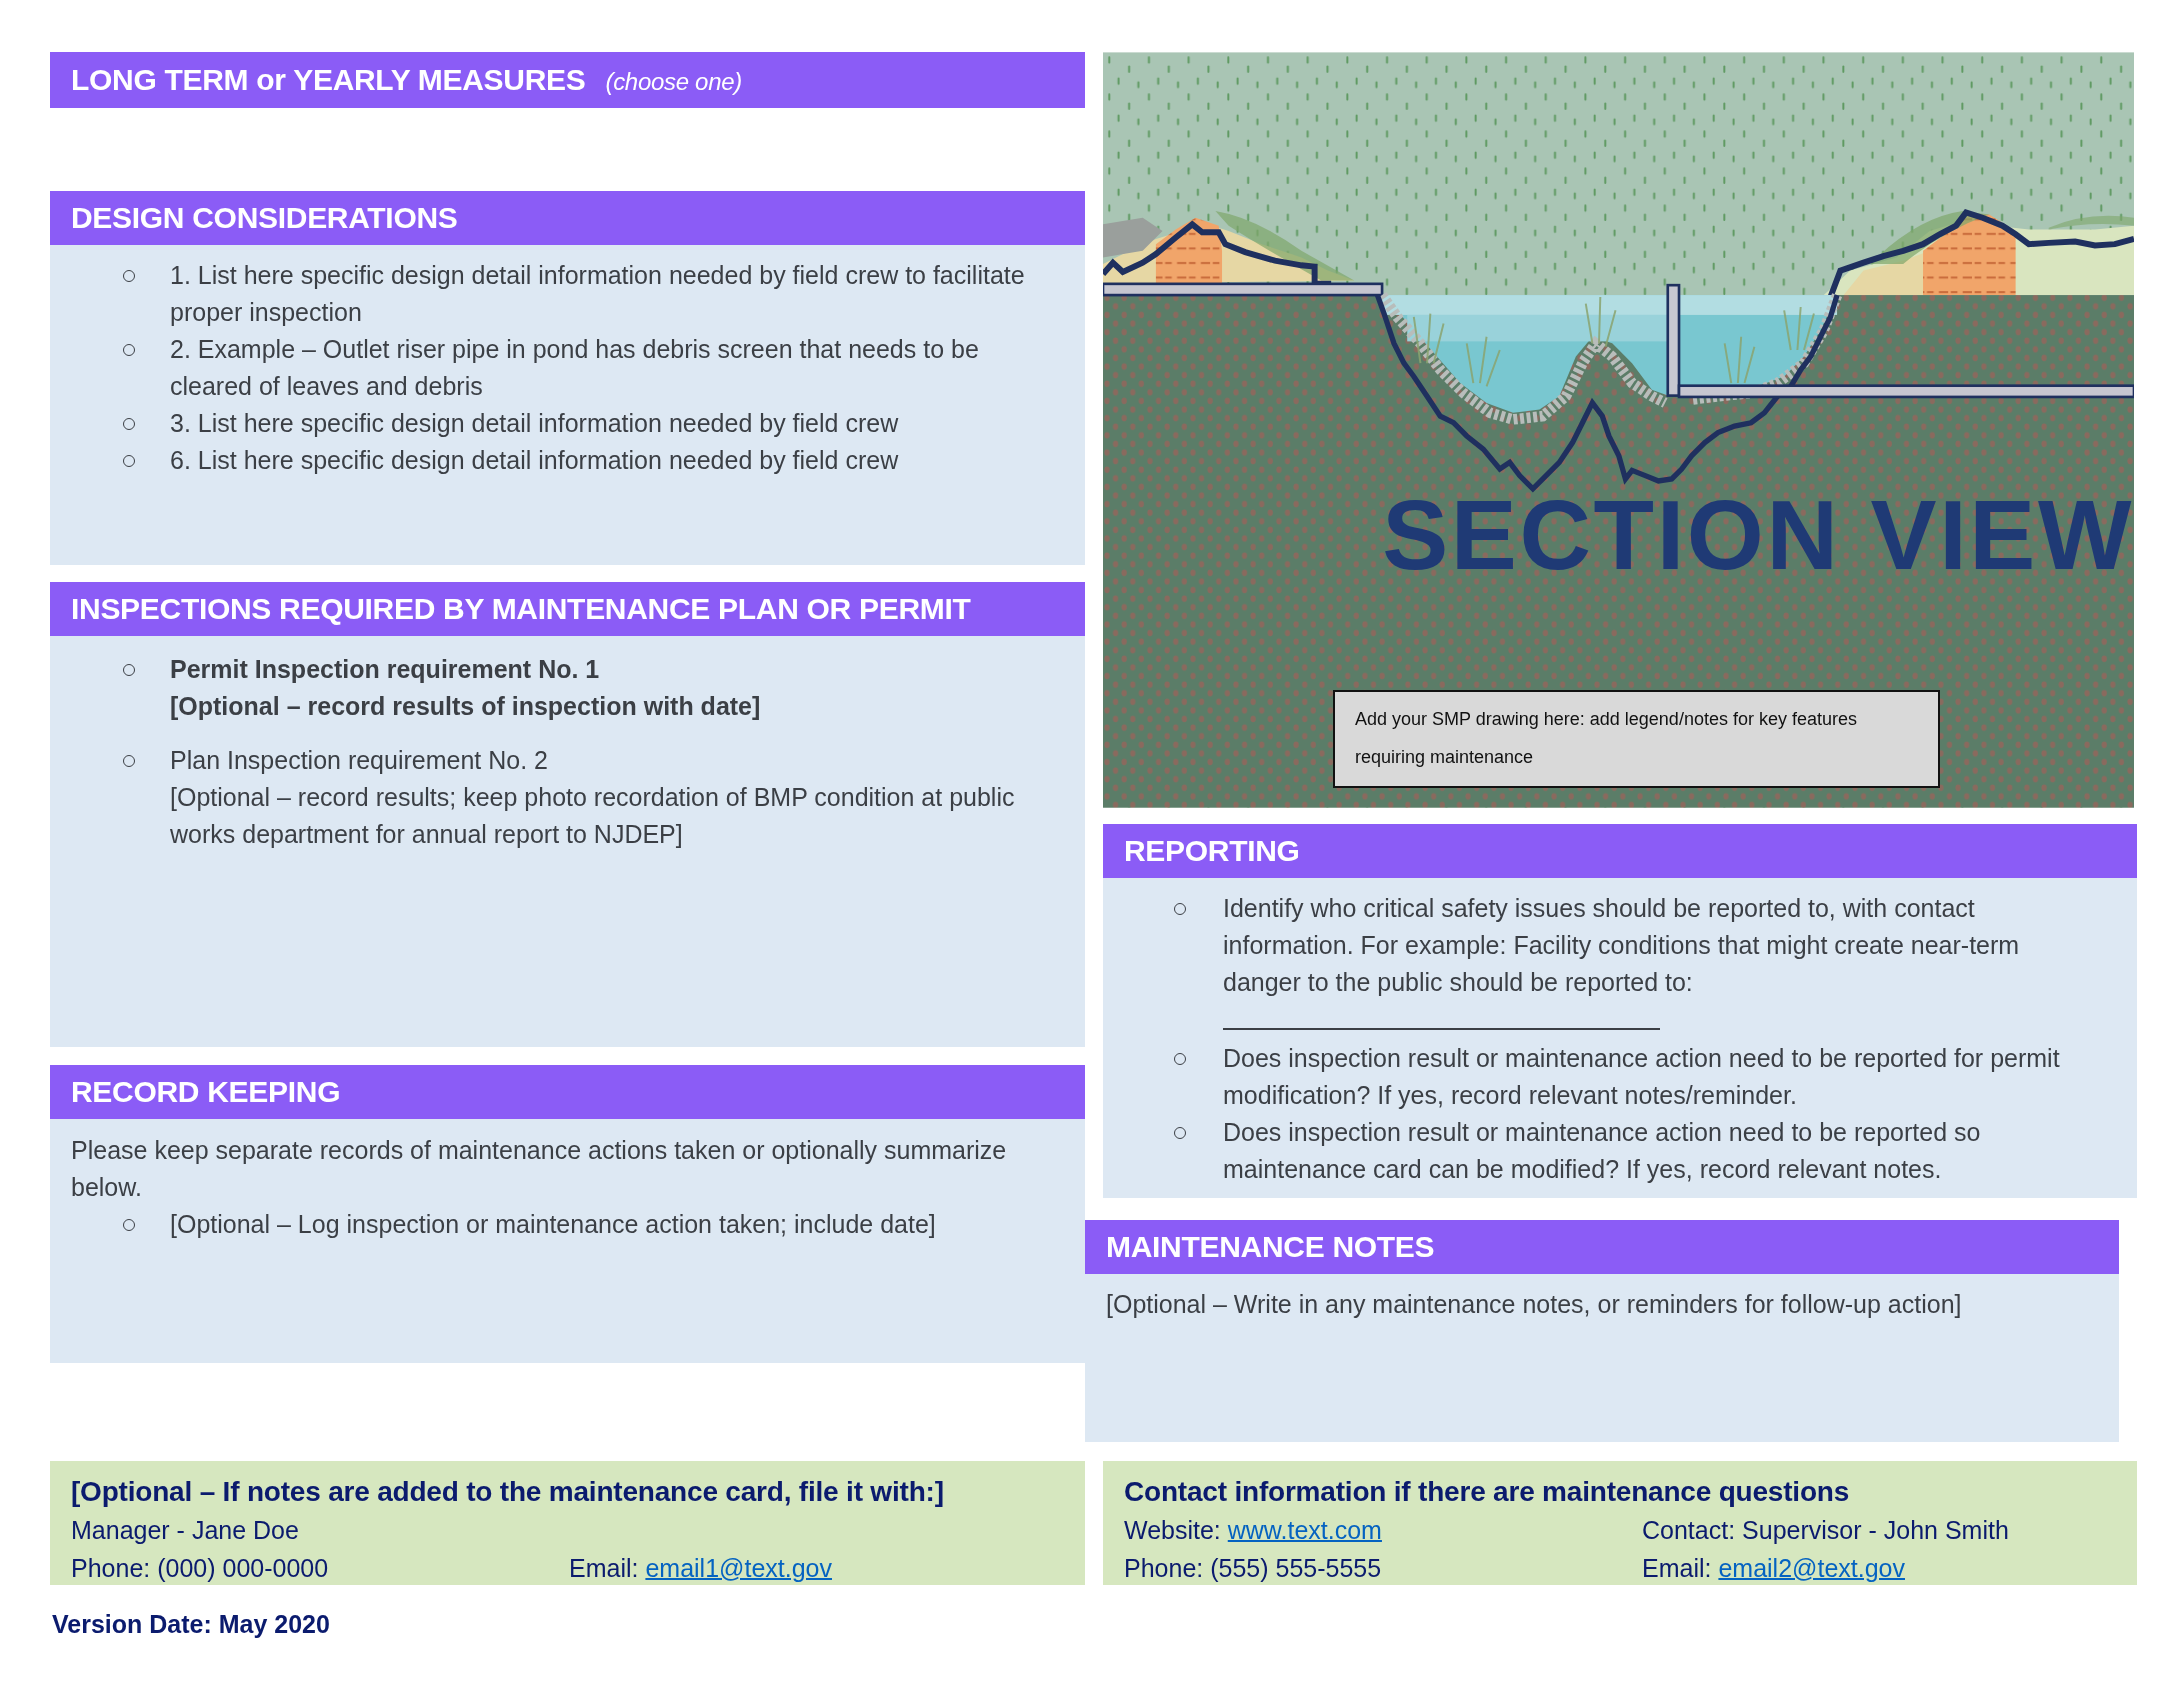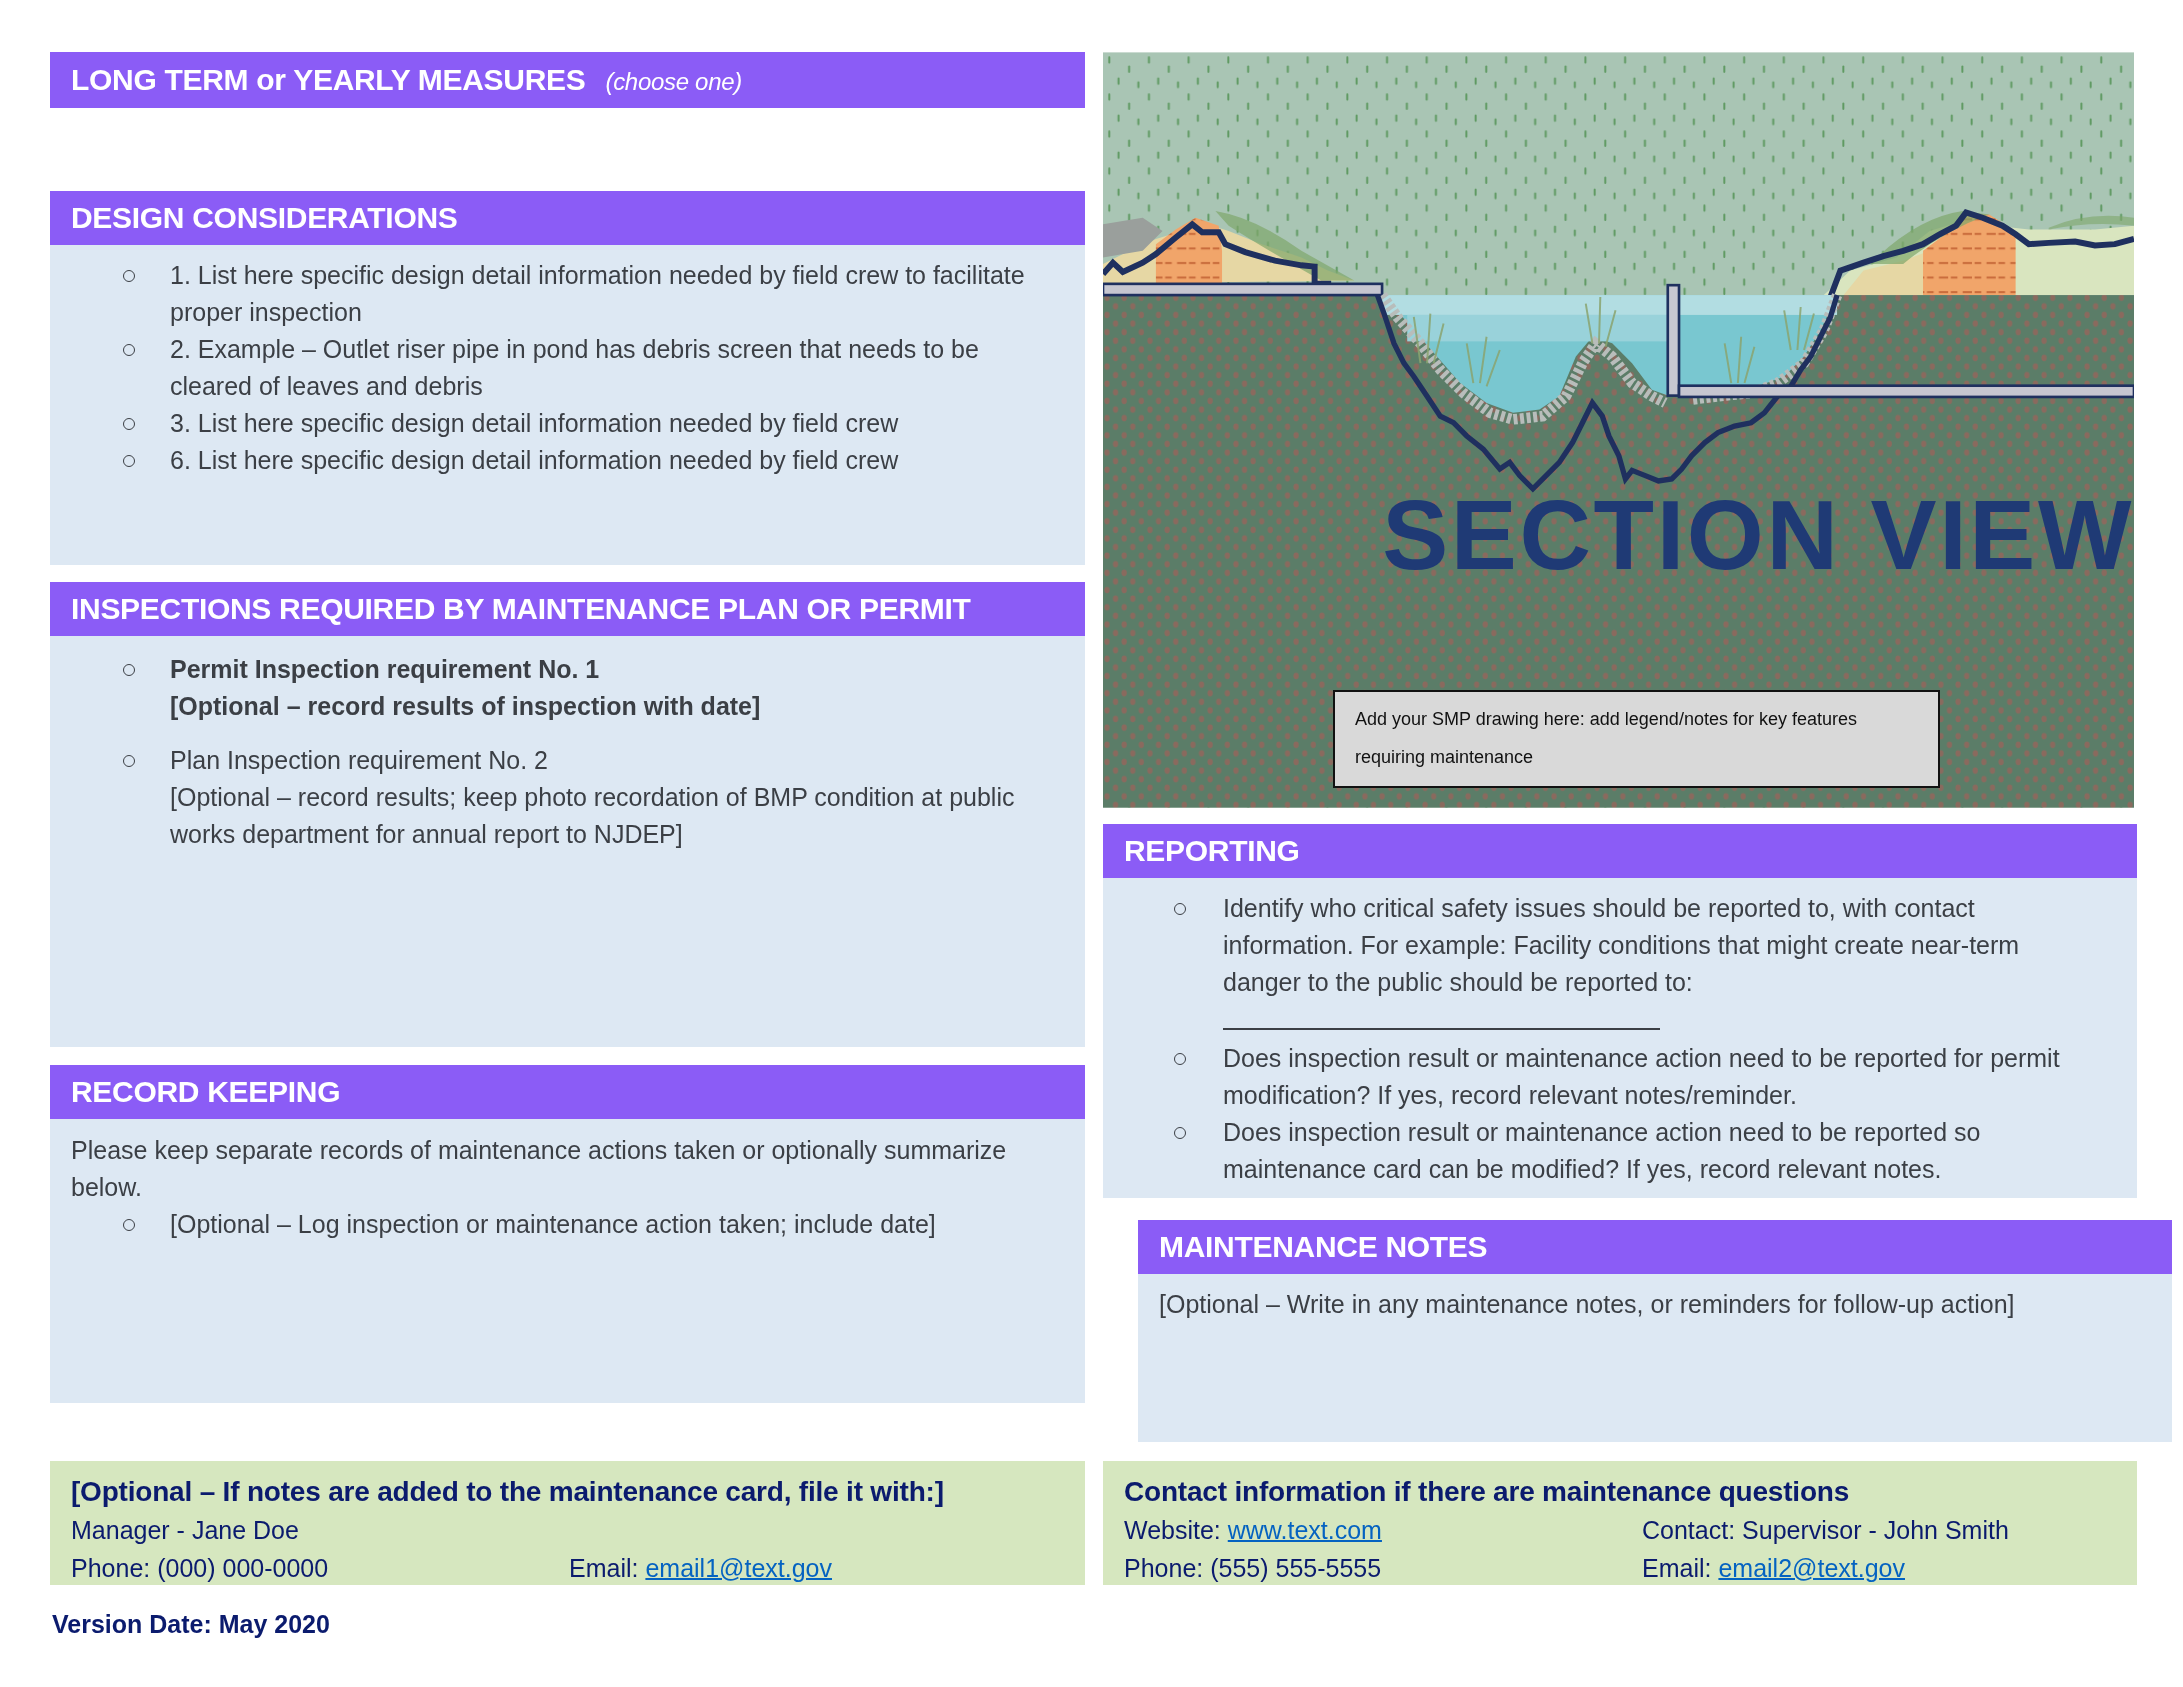--- a/index.html
+++ b/index.html
@@ -92,21 +92,21 @@
         <div>[Optional – record results; keep photo recordation of BMP condition at public works department for annual report to NJDEP]</div>
       </li>
     </ul>
   </div>
 </section>
 
 <section class="panel" style="left:50px; top:1065px; width:1035px; height:377px;">
   <div class="hdr" style="top:0; height:54px; line-height:54px;">
     <span>RECORD KEEPING</span>
   </div>
-  <div class="body txt" style="top:54px; height:284px; padding-top:13.2px; padding-left:21px; padding-right:53px;">
+  <div class="body txt" style="top:54px; height:244px; padding-top:13.2px; padding-left:21px; padding-right:53px;">
     <div>Please keep separate records of maintenance actions taken or optionally summarize below.</div>
     <ul class="bul" style="margin-left:-21px;">
       <li><span class="dot"></span><span>[Optional – Log inspection or maintenance action taken; include date]</span></li>
     </ul>
   </div>
 </section>
 
 <section class="green" style="left:50px; top:1461px; width:1035px; height:124px;">
   <div class="ttl">[Optional – If notes are added to the maintenance card, file it with:]</div>
   <div class="row"><span>Manager - Jane Doe</span></div>
@@ -195,21 +195,21 @@
       <li style="padding-right:20px;">
         <span class="dot"></span>
         <span>Identify who critical safety issues should be reported to, with contact information. For example: Facility conditions that might create near-term danger to the public should be reported to:</span><span class="blank"></span>
       </li>
       <li><span class="dot"></span><span>Does inspection result or maintenance action need to be reported for permit modification?  If yes, record relevant notes/reminder.</span></li>
       <li><span class="dot"></span><span>Does inspection result or maintenance action need to be reported so maintenance card can be modified?  If yes, record relevant notes.</span></li>
     </ul>
   </div>
 </section>
 
-<section class="panel" style="left:1138px; top:1220px; width:1034px; height:204px;">
+<section class="panel" style="left:1085px; top:1220px; width:1034px; height:204px;">
   <div class="hdr" style="top:0; height:54px; line-height:54px;">
     <span>MAINTENANCE NOTES</span>
   </div>
   <div class="body txt" style="top:54px; height:168px; padding-top:12px; padding-left:21px;">
     <div>[Optional – Write in any maintenance notes, or reminders for follow-up action]</div>
   </div>
 </section>
 
 <section class="green" style="left:1103px; top:1461px; width:1034px; height:124px;">
   <div class="ttl">Contact information if there are maintenance questions</div>

